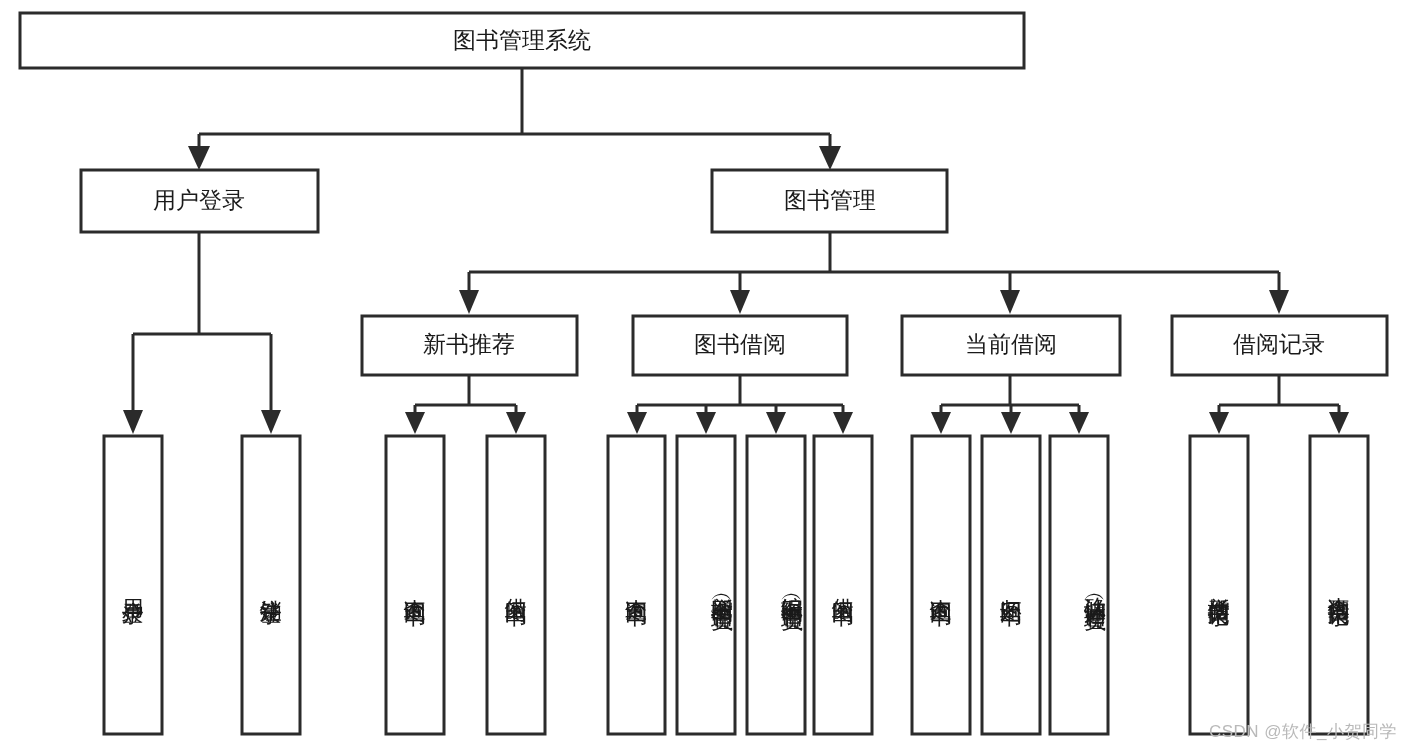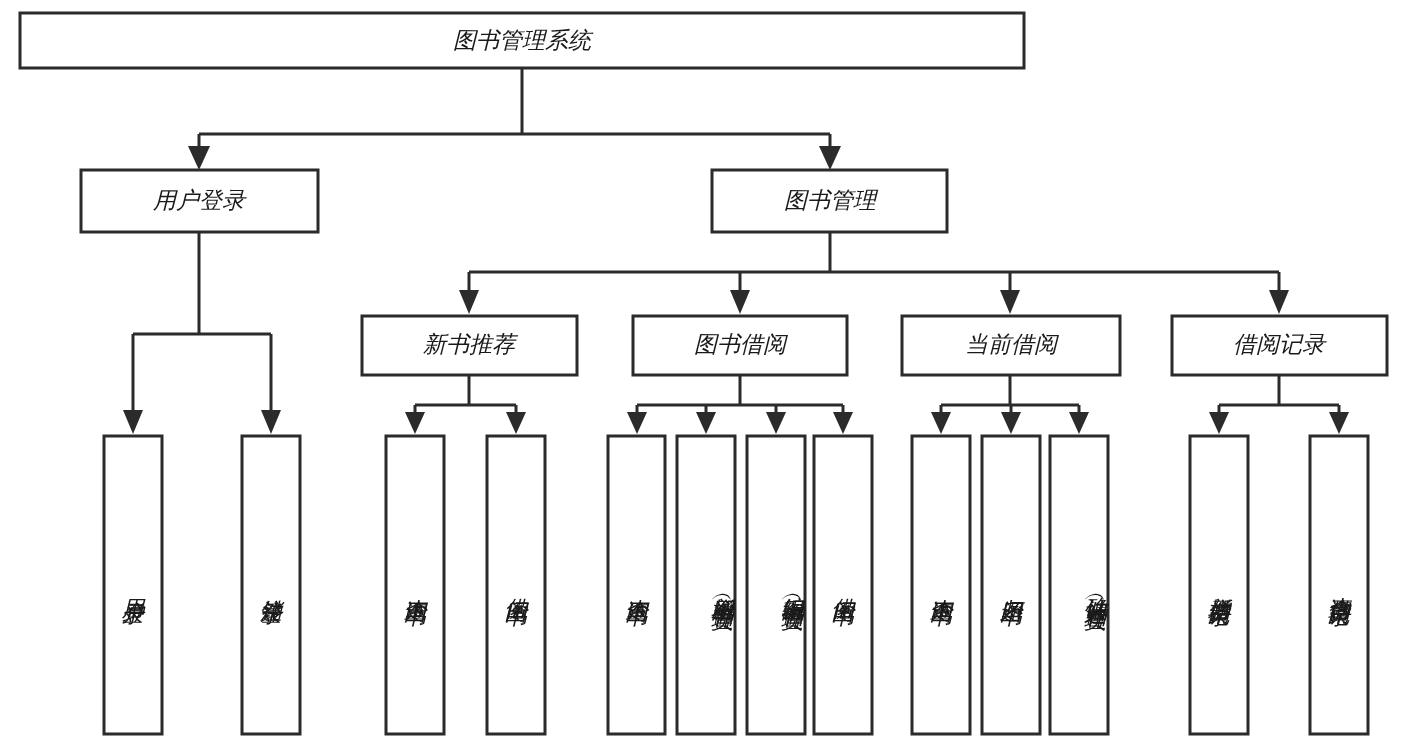--- a/index.html
+++ b/index.html
@@ -11,21 +11,20 @@
     width: 1405px;
     height: 747px;
     font-family: "Liberation Sans", "DejaVu Sans", sans-serif;
     overflow: hidden;
     position: relative;
   }
   #diagram-root {
     position: relative;
     width: 1405px;
     height: 747px;
-    font-style: italic;
   }
   svg#tree-svg {
     position: absolute;
     left: 0;
     top: 0;
     width: 1405px;
     height: 747px;
   }
   .node-box {
     fill: #ffffff;
@@ -212,14 +211,15 @@
   <div class="leaf-label" style="left:608px; top:436px; width:57px; height:298px;">查询图书</div>
   <div class="leaf-label" style="left:677px; top:436px; width:58px; height:298px; align-items:flex-start; padding-top:6px; box-sizing:border-box;">新增图书（管理员）</div>
   <div class="leaf-label" style="left:747px; top:436px; width:58px; height:298px; align-items:flex-start; padding-top:6px; box-sizing:border-box;">编辑图书（管理员）</div>
   <div class="leaf-label" style="left:814px; top:436px; width:58px; height:298px;">借阅图书</div>
   <div class="leaf-label" style="left:912px; top:436px; width:58px; height:298px;">查询图书</div>
   <div class="leaf-label" style="left:982px; top:436px; width:58px; height:298px;">归还图书</div>
   <div class="leaf-label" style="left:1050px; top:436px; width:58px; height:298px; align-items:flex-start; padding-top:6px; box-sizing:border-box;">确认归还（管理员）</div>
   <div class="leaf-label" style="left:1190px; top:436px; width:58px; height:298px;">新增借阅记录</div>
   <div class="leaf-label" style="left:1310px; top:436px; width:58px; height:298px;">查询借阅记录</div>
 
+  <div class="watermark">CSDN @软件_小贺同学</div>
 
 </div>
 
 </body></html>

